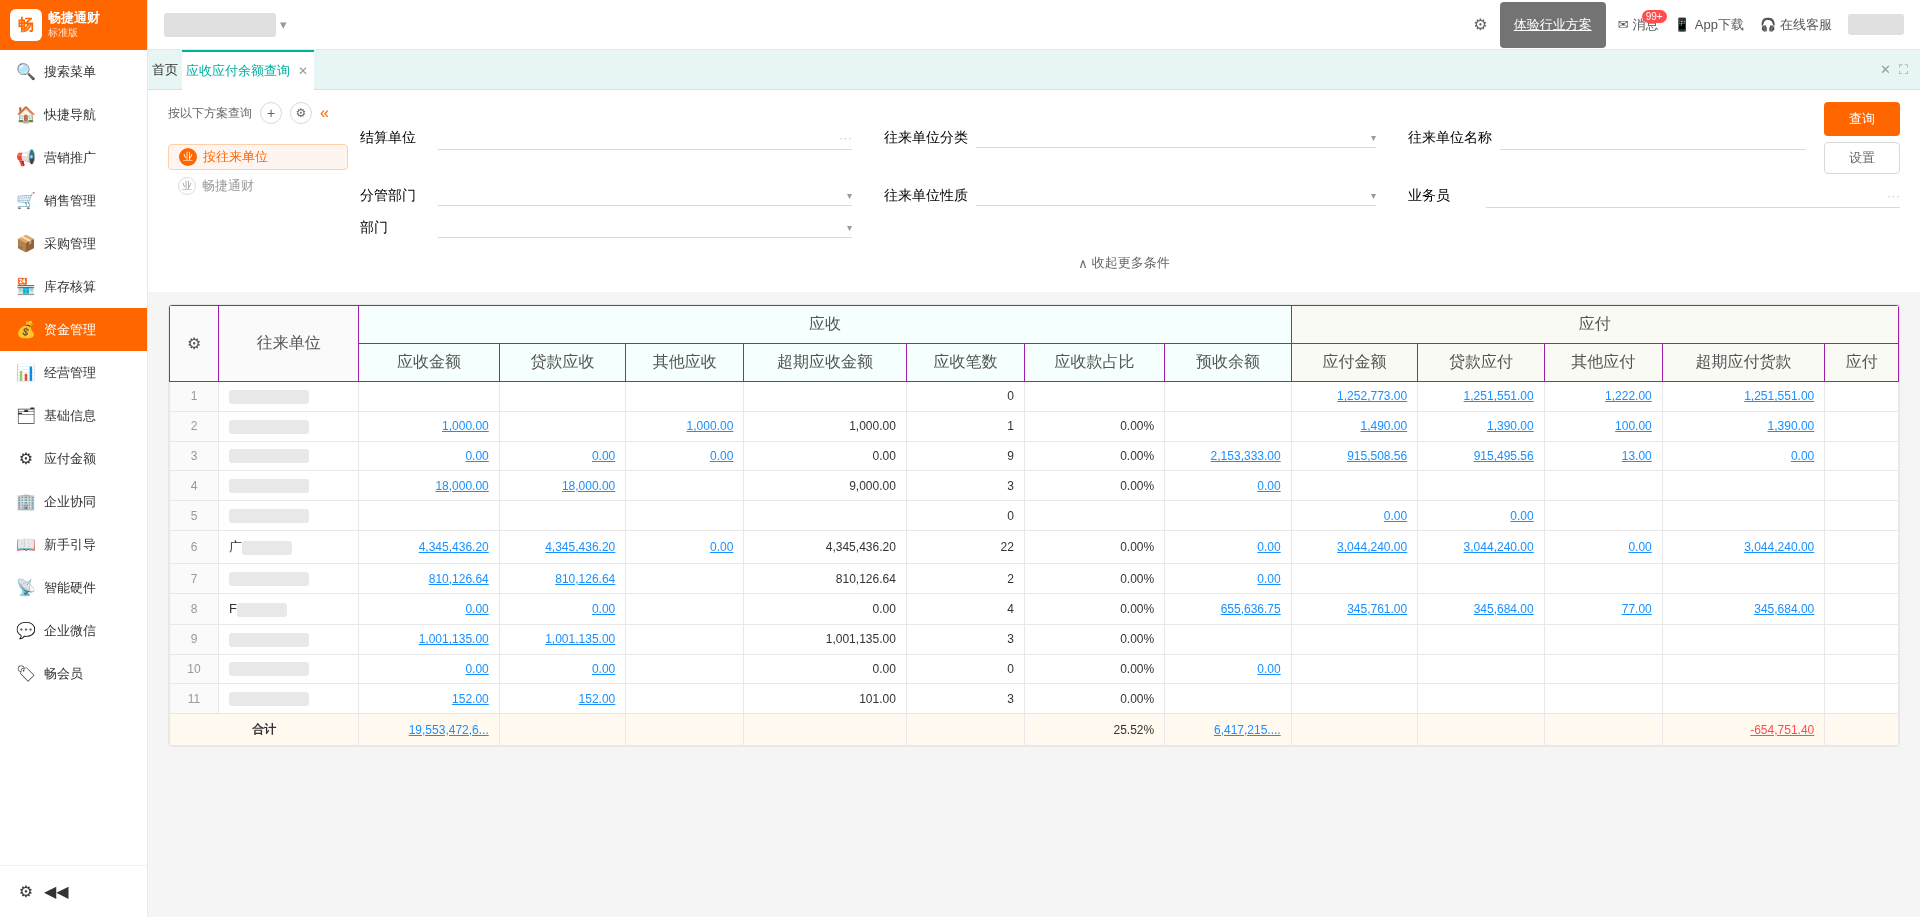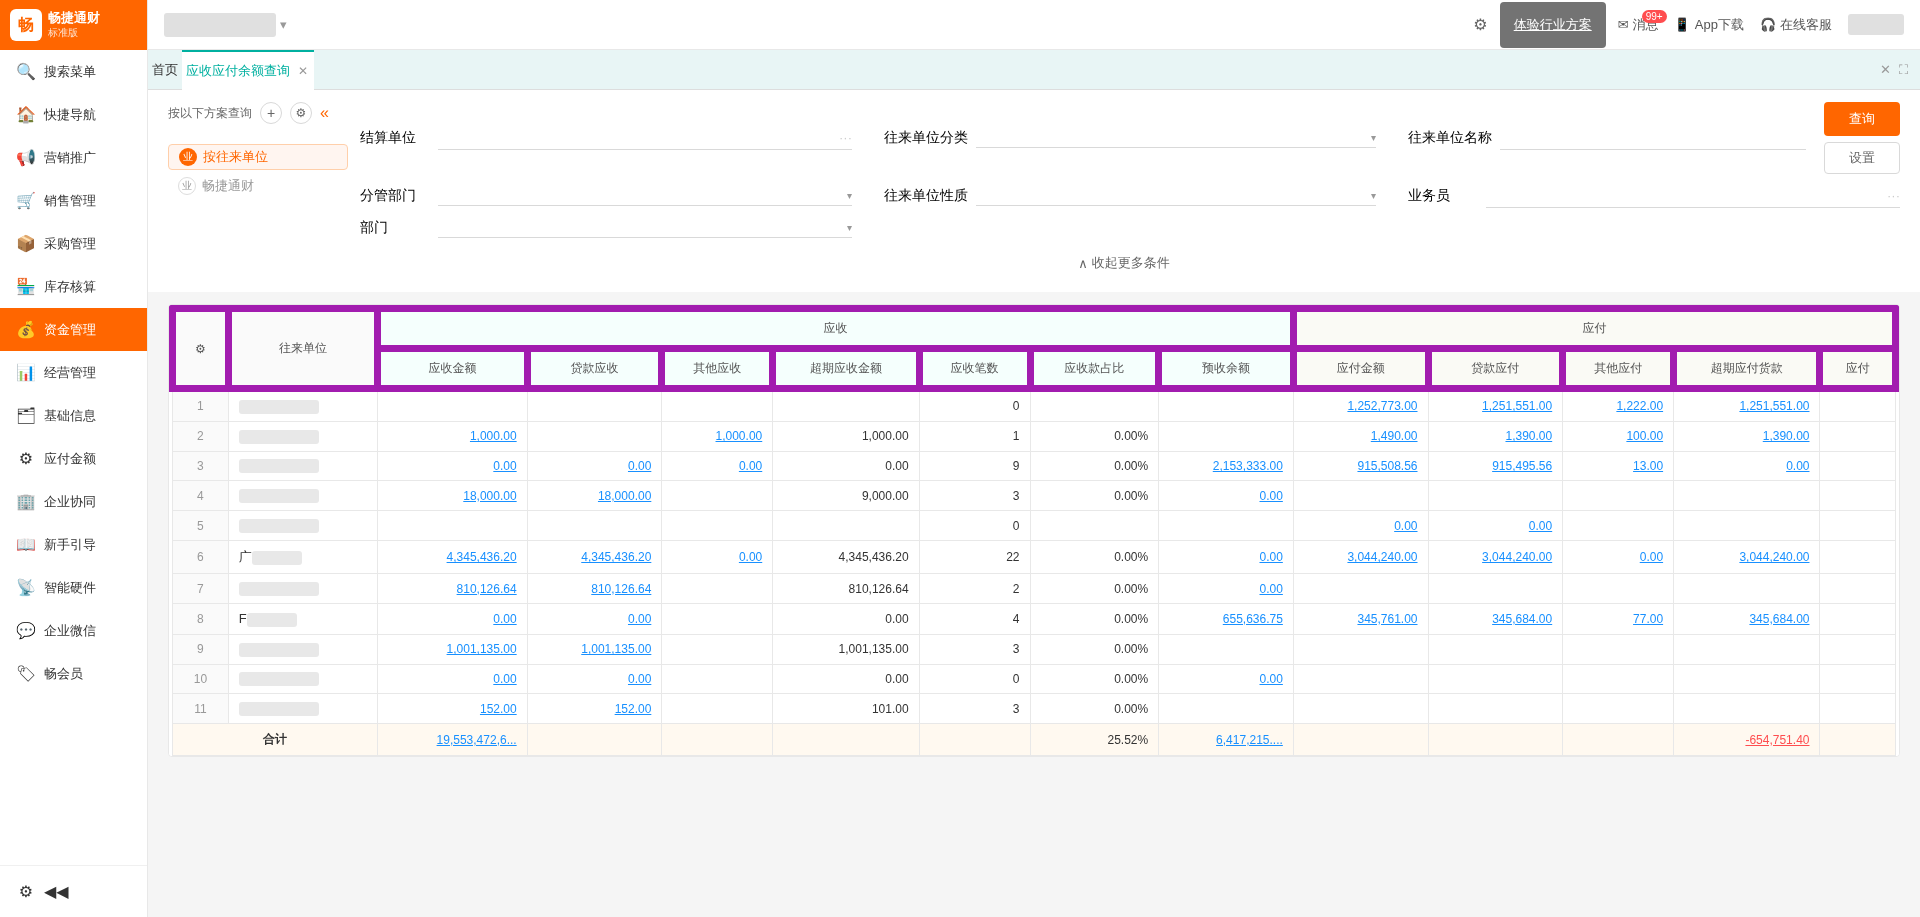--- a/index.html
+++ b/index.html
@@ -63,21 +63,21 @@
     .filter-select-arrow { color: #999; font-size: 10px; }
     .filter-collapse-btn { display: flex; align-items: center; gap: 4px; color: #666; cursor: pointer; font-size: 12px; justify-content: center; padding: 8px 0; }
 
     .query-btn { background: #ff6600; color: #fff; border: none; padding: 8px 24px; border-radius: 4px; cursor: pointer; font-size: 13px; }
     .set-btn { background: #fff; color: #666; border: 1px solid #d9d9d9; padding: 6px 24px; border-radius: 4px; cursor: pointer; font-size: 13px; }
     .btn-group { display: flex; flex-direction: column; gap: 6px; }
 
     
     .table-area { flex: 1; overflow: auto; padding: 12px 20px; }
     .data-table { width: 100%; border-collapse: collapse; background: #fff; }
-    .data-table th { background: #fafafa; border: 7px solid #a21caf; padding: 8px 10px; text-align: center; color: #555; font-weight: 500; font-size: 12px; white-space: nowrap; }
+    .data-table th { background: #fafafa; border: 1px solid #a21caf; padding: 8px 10px; text-align: center; color: #555; font-weight: 500; font-size: 16px; white-space: nowrap; }
     .data-table td { border: 1px solid #e8e8e8; padding: 7px 10px; color: #333; font-size: 12px; white-space: nowrap; }
     .data-table .row-num { text-align: center; color: #999; background: #fafafa; }
     .data-table .num-cell { text-align: right; color: #1890ff; text-decoration: underline; cursor: pointer; }
     .data-table .num-cell-plain { text-align: right; color: #333; }
     .data-table .pct-cell { text-align: right; color: #333; }
     .data-table .neg-cell { text-align: right; color: #ff4d4f; text-decoration: underline; cursor: pointer; }
     .total-row td { background: #fff9f0; font-weight: 500; }
     .settings-cell { text-align: center; cursor: pointer; }
     .col-header-group { text-align: center; border-bottom: none; }
     .col-merge { border-top: none; }

